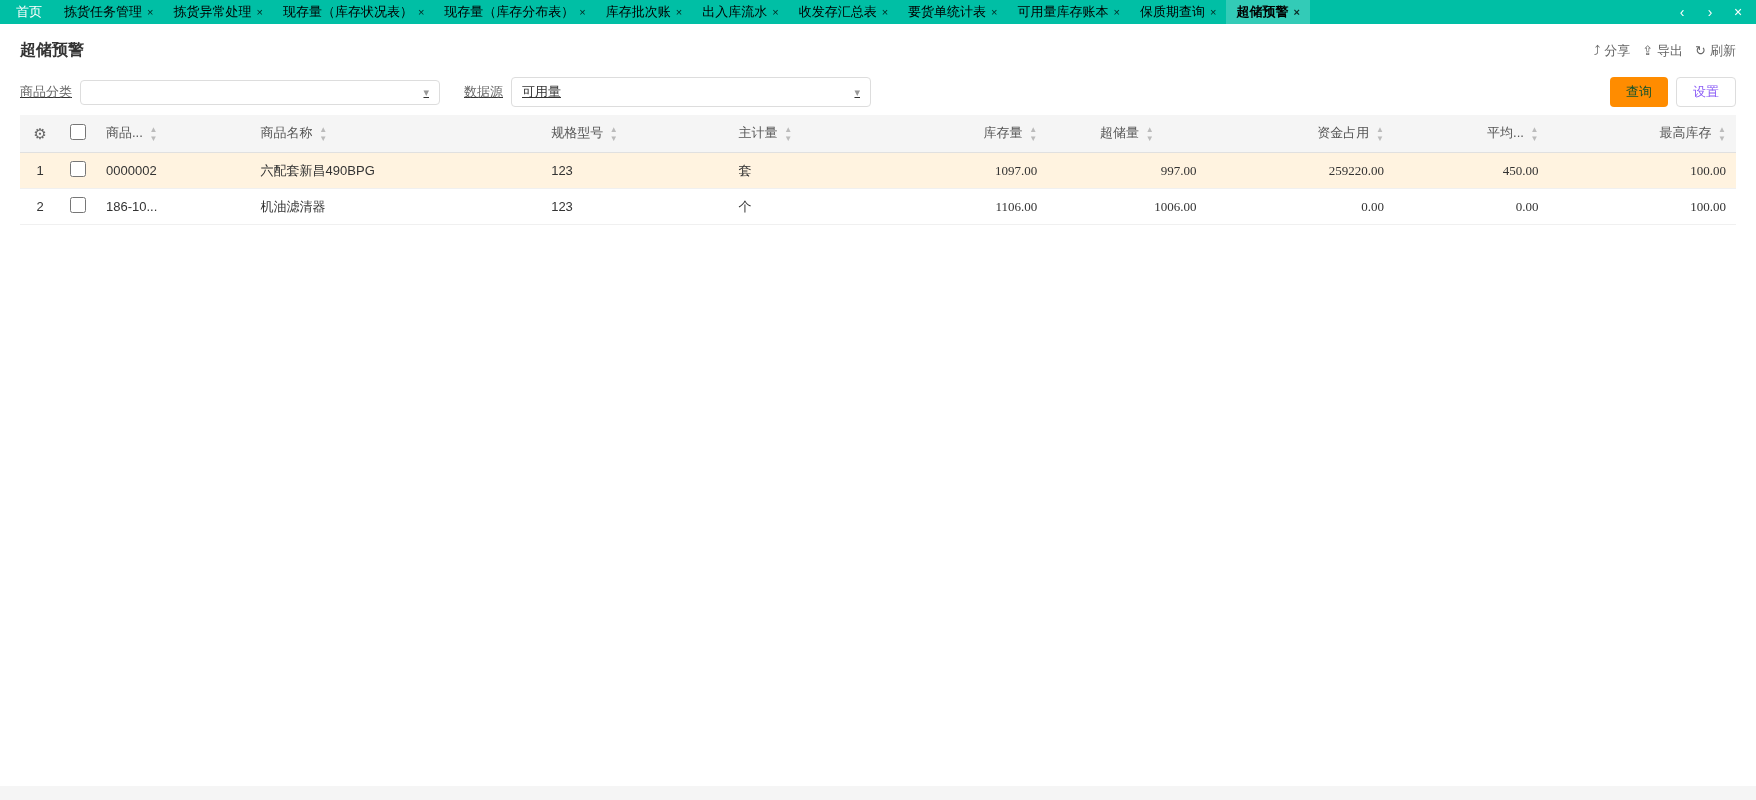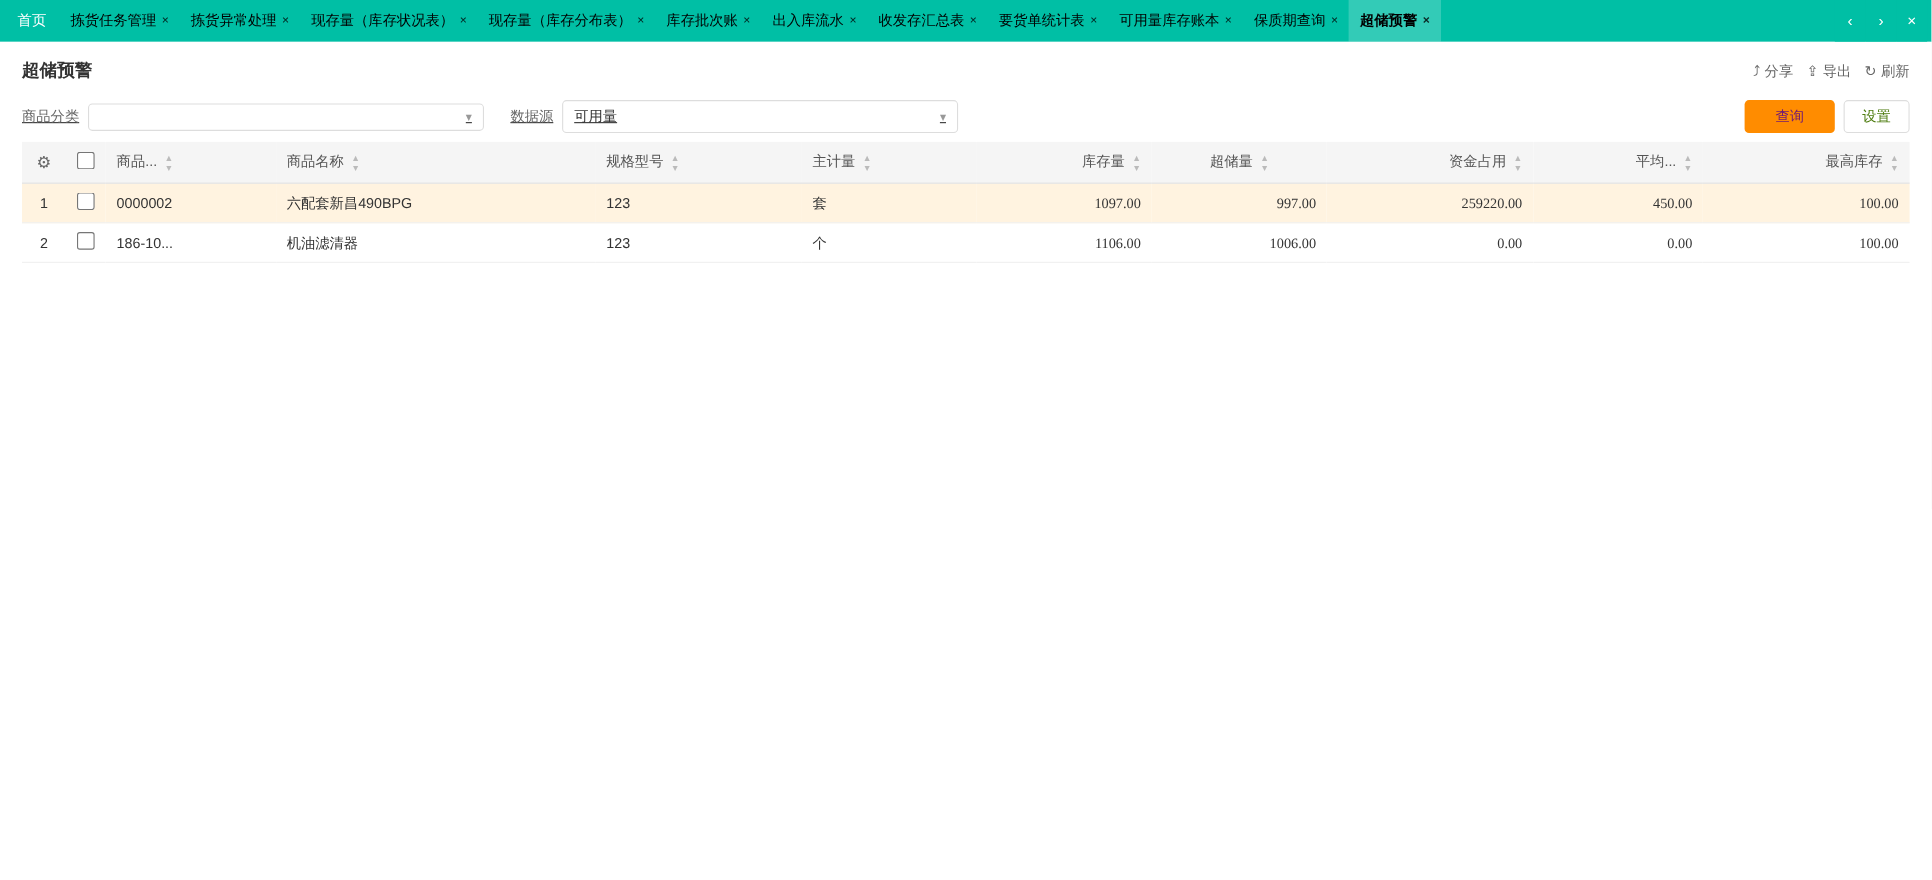--- a/index.html
+++ b/index.html
@@ -3,21 +3,21 @@
   <meta charset="utf-8">
   <style>
     * { margin: 0; padding: 0; box-sizing: border-box; }
     body { font-family: 'Microsoft YaHei', Arial, sans-serif; font-size: 13px; background: #f5f5f5; color: #333; overflow-x: auto; }
 
     
     .top-nav {
       display: flex;
       align-items: center;
       background: #00bfa5;
-      height: 38px;
+      height: 24px;
       padding: 0 4px;
       overflow: hidden;
       white-space: nowrap;
     }
     .top-nav .nav-item {
       display: inline-flex;
       align-items: center;
       padding: 0 10px;
       height: 38px;
       color: #000000;
@@ -114,30 +114,30 @@
       background: #fff;
       cursor: pointer;
       justify-content: space-between;
     }
     .filter-select .chevron { color: #999; font-size: 11px; }
     .filter-select-value { color: #999; font-size: 13px; }
     .filter-select-value.filled { color: #333; }
 
     .btn-query {
       background: #ff8c00;
-      color: #701a75;
+      color: #14532d;
       border: none;
       border-radius: 4px;
-      padding: 6px 28px;
+      padding: 6px 16px;
       cursor: pointer;
       font-size: 13px;
     }
     .btn-settings {
       background: #fff;
-      color: #4d7c0f;
+      color: #8b5cf6;
       border: 1px solid #ddd;
       border-radius: 4px;
       padding: 5px 16px;
       cursor: pointer;
       font-size: 13px;
     }
 
     
     .data-table {
       width: 100%;

